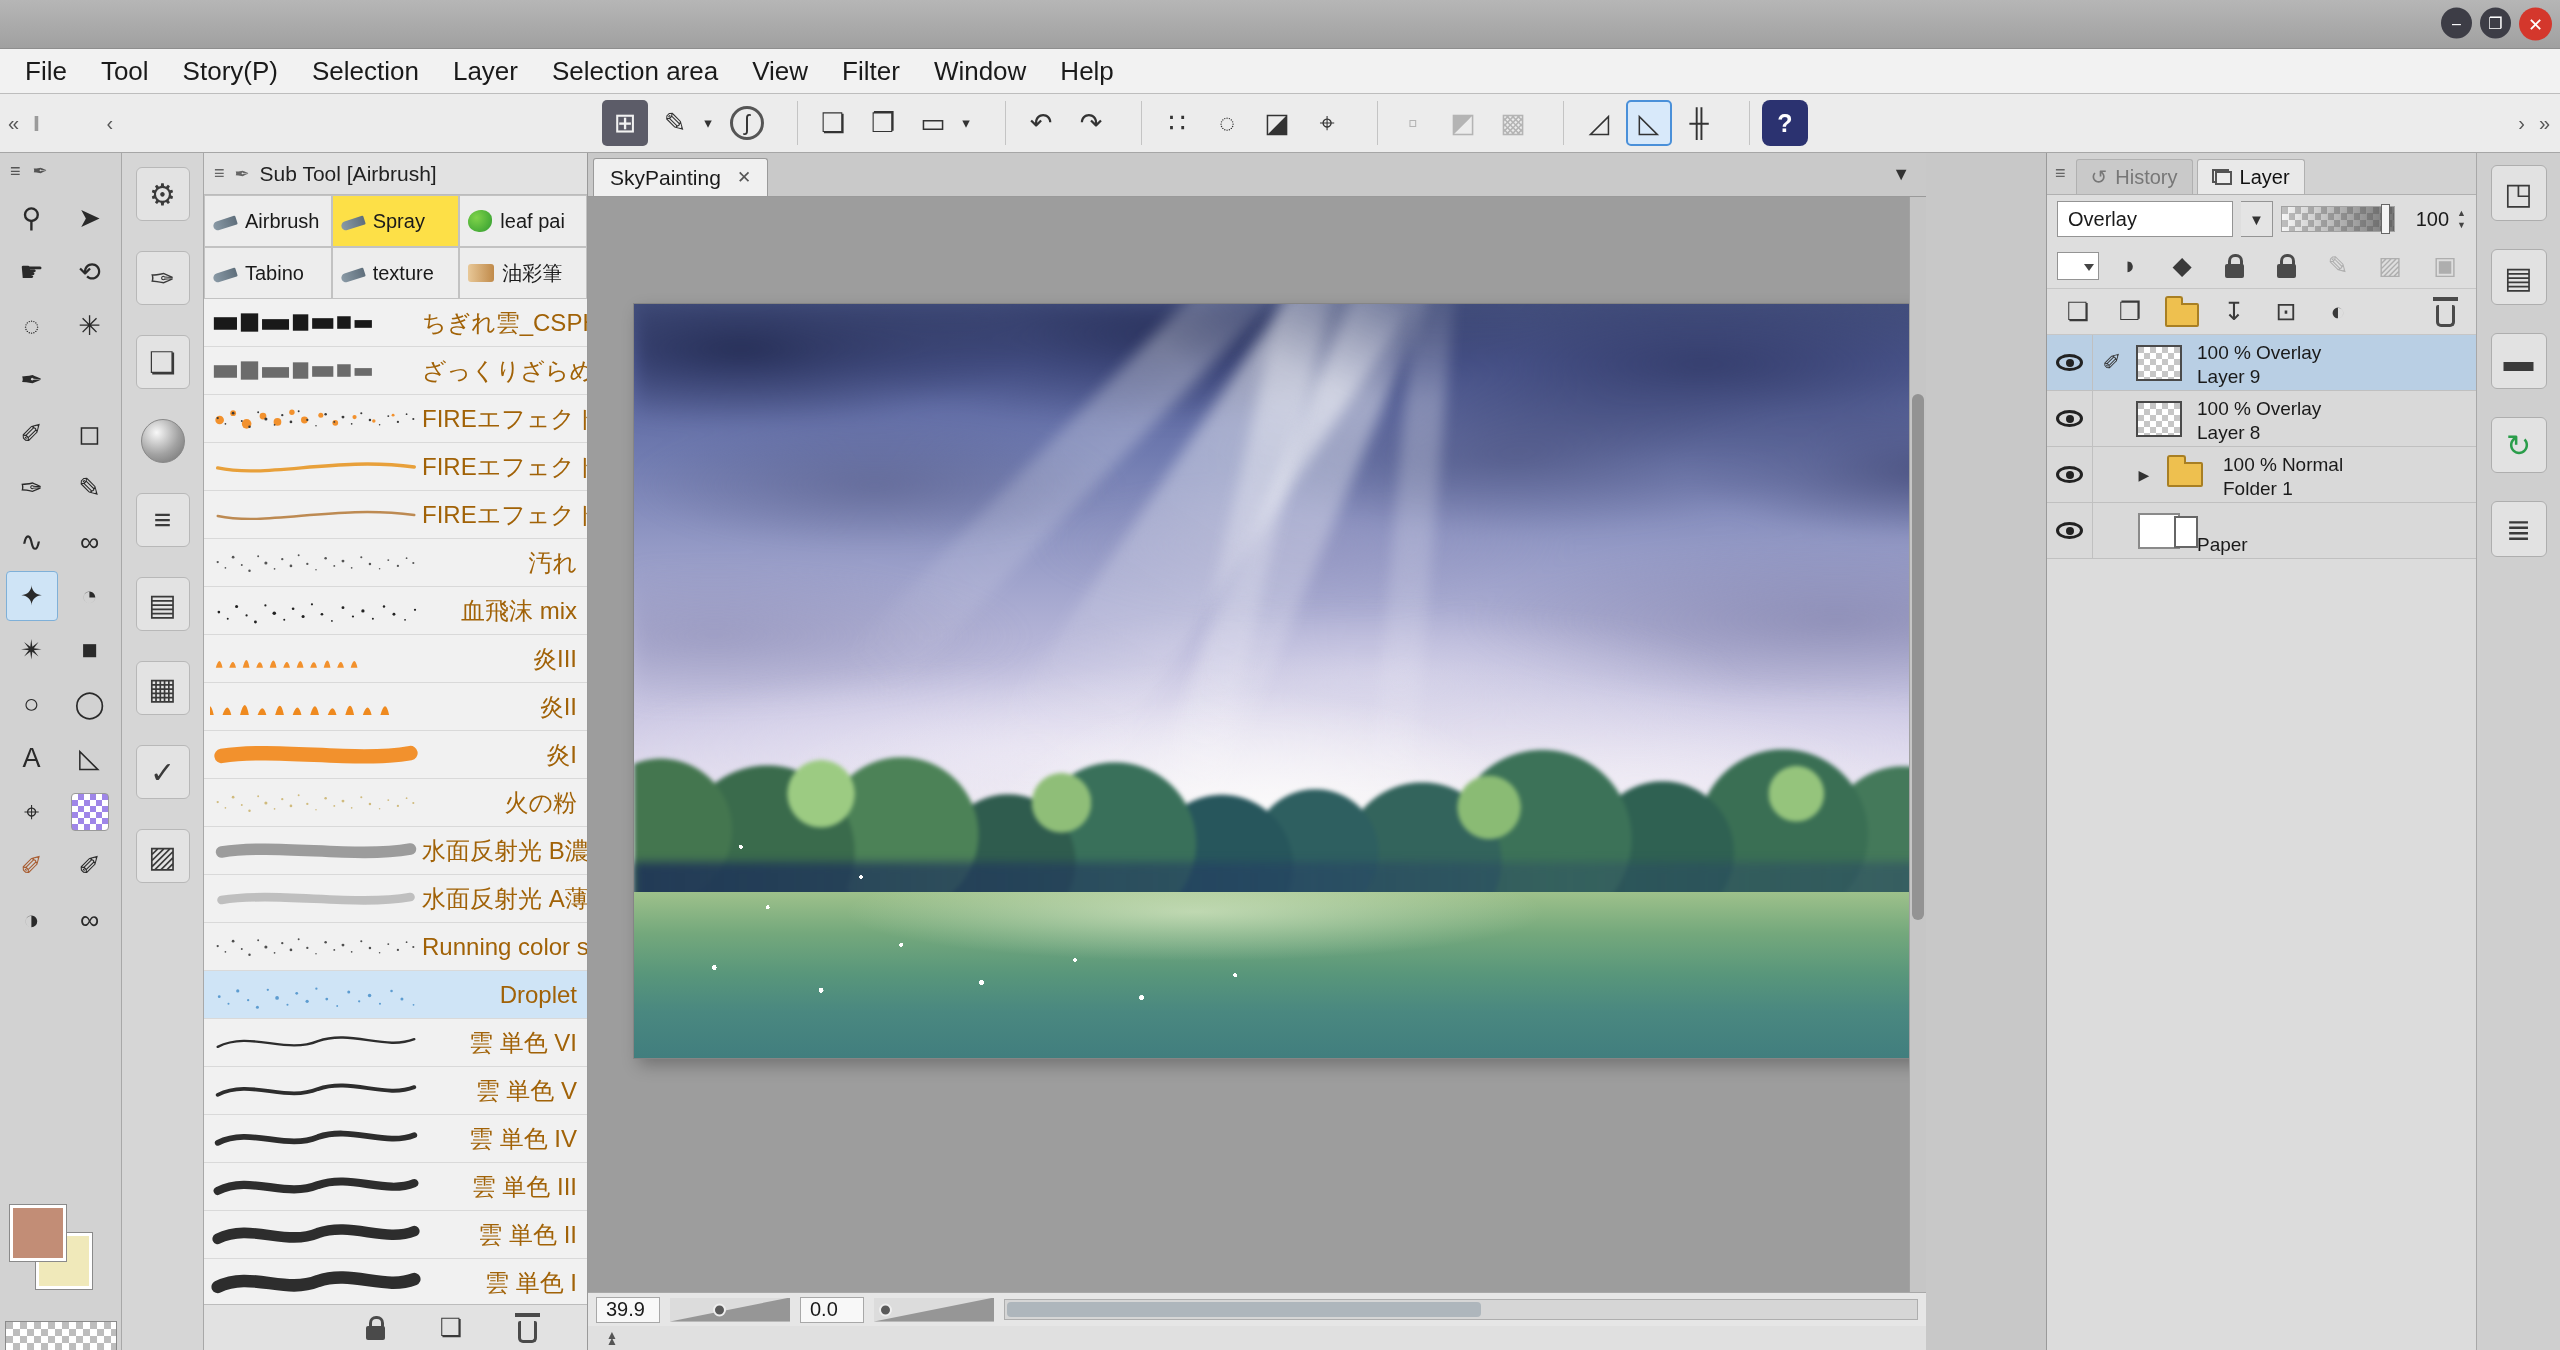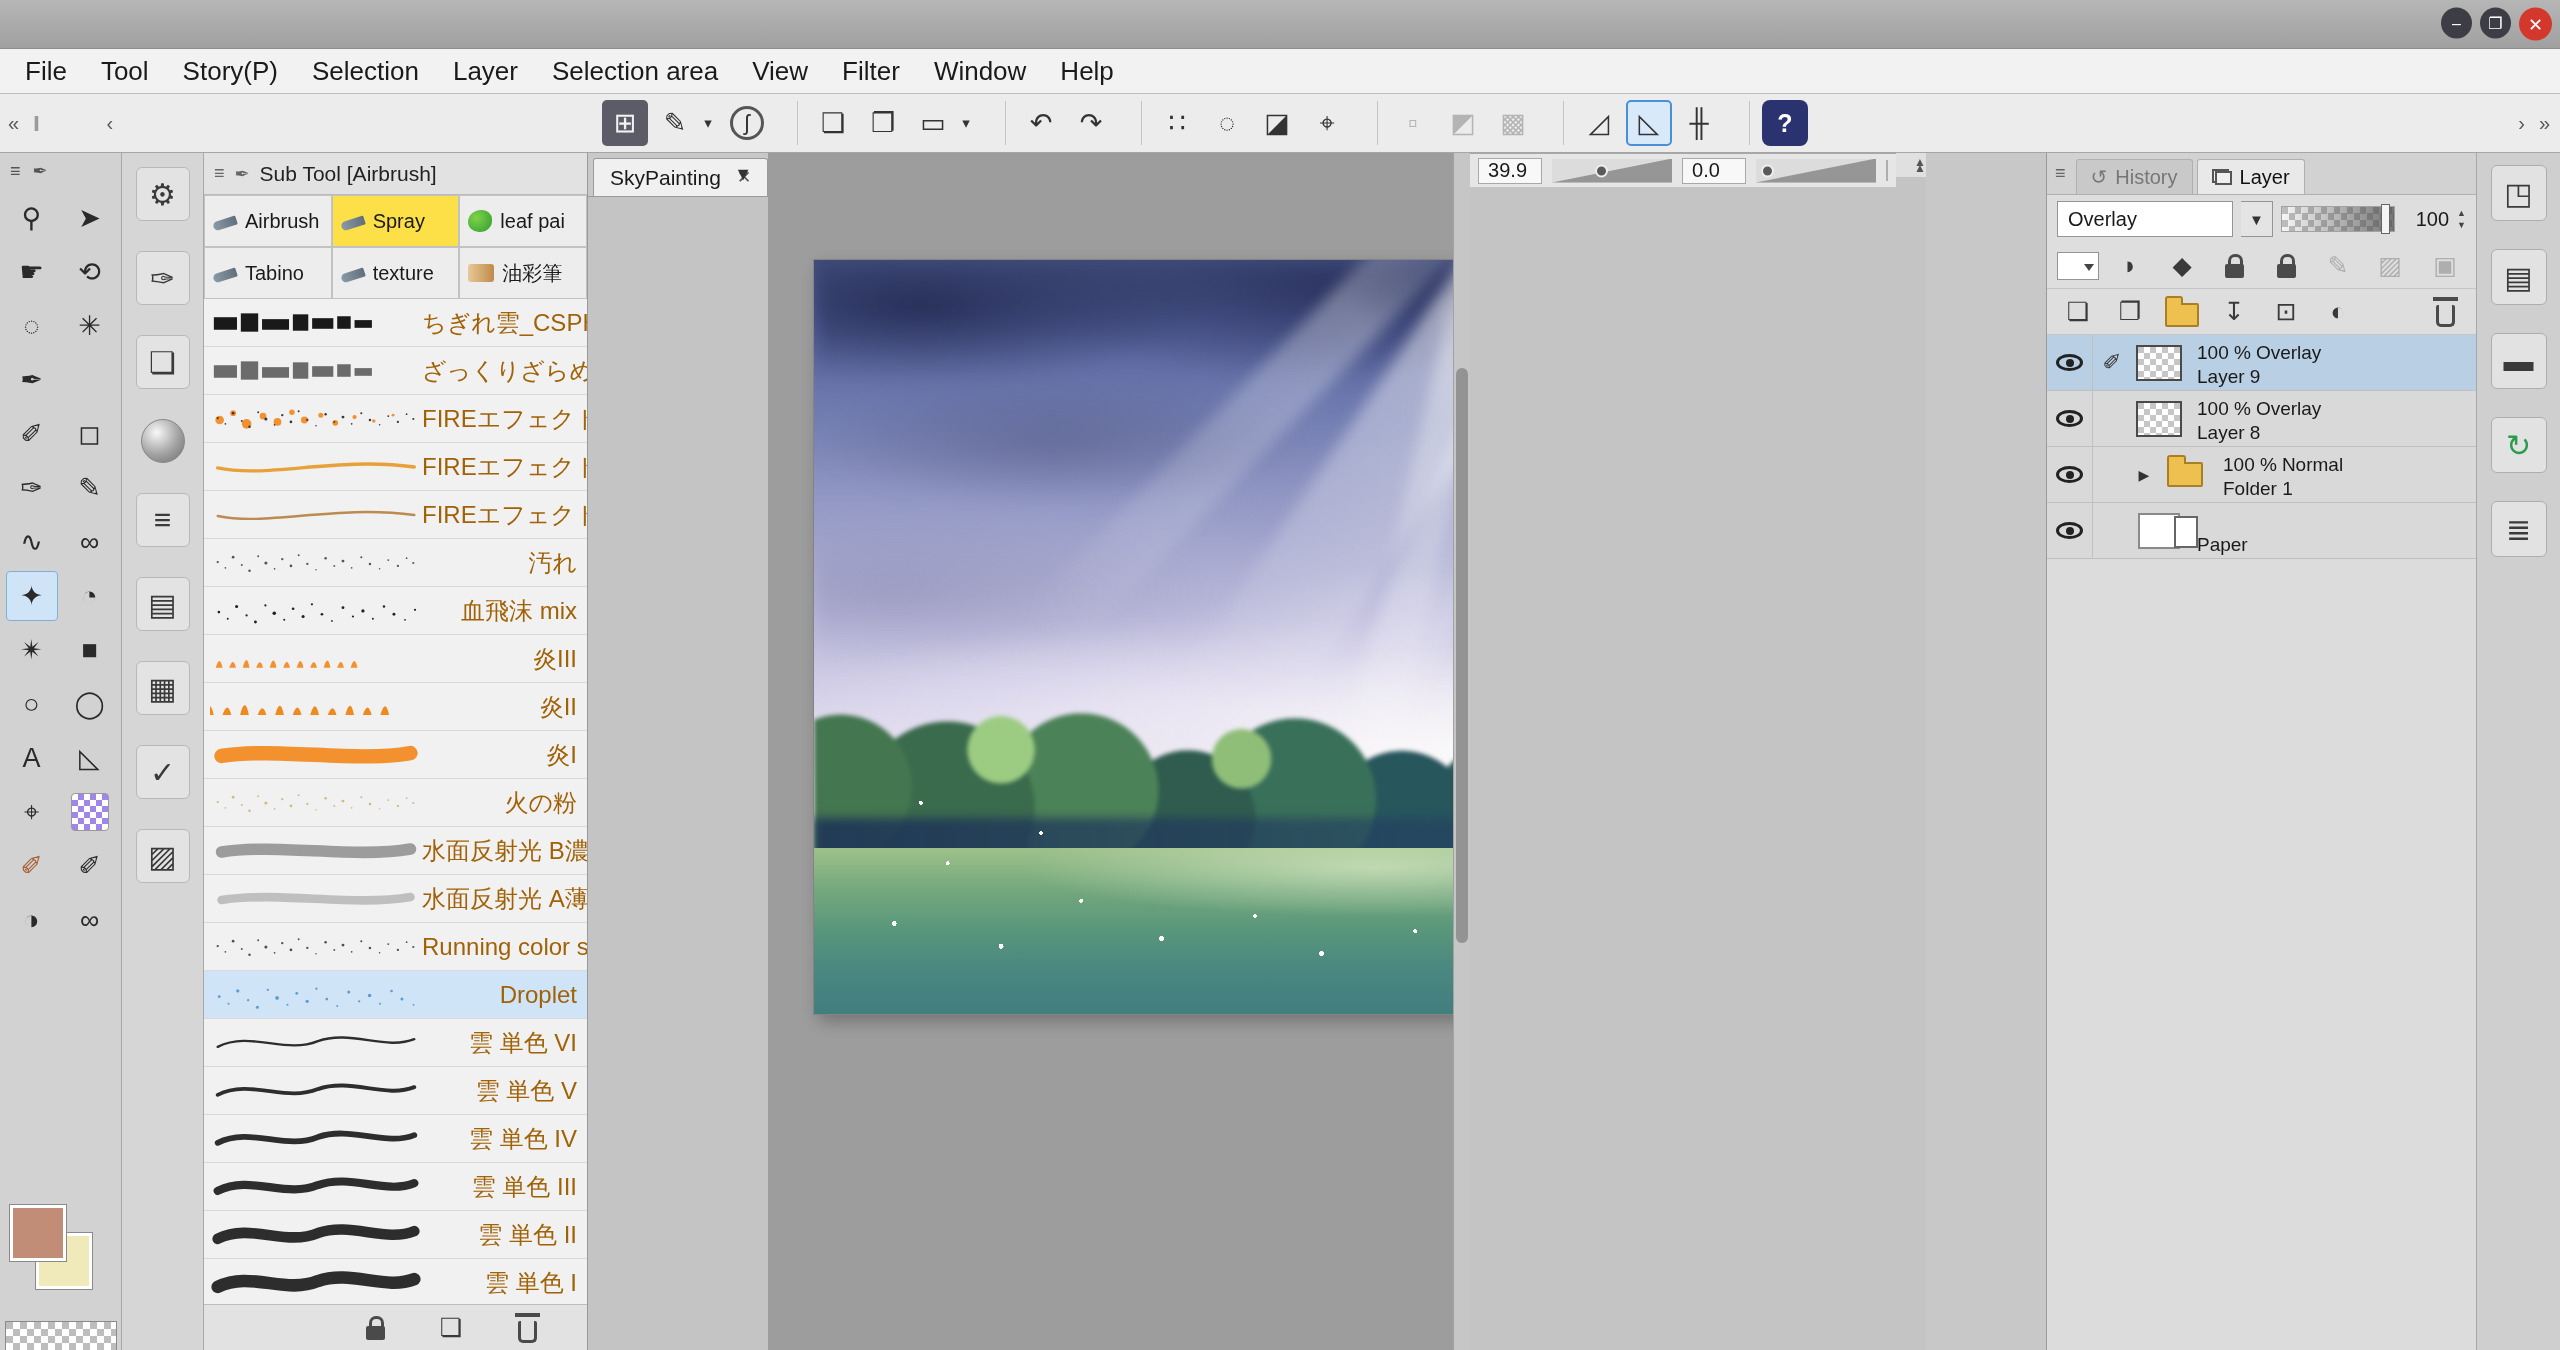--- a/index.html
+++ b/index.html
@@ -104,21 +104,21 @@
   .ico-lock{width:19px;height:14px;background:#4a4a4a;border-radius:2px;position:relative;margin-top:10px}
   .ico-lock::before{content:"";position:absolute;left:3px;top:-10px;width:9px;height:10px;border:3px solid #4a4a4a;border-bottom:none;border-radius:7px 7px 0 0}
   .ico-trash{width:19px;height:22px;border:3px solid #4a4a4a;border-top:none;border-radius:2px 2px 5px 5px;position:relative;margin-top:8px}
   .ico-trash::before{content:"";position:absolute;top:-8px;left:-6px;width:25px;height:4px;background:#4a4a4a}
   .ico-folder{width:34px;height:24px;background:#eec04f;border:2px solid #a87f23;border-radius:2px;position:relative;margin-top:6px}
   .ico-folder::before{content:"";position:absolute;top:-9px;left:-2px;width:14px;height:7px;background:#eec04f;border:2px solid #a87f23;border-bottom:none;border-radius:3px 3px 0 0}
   .ico-dd{width:42px;height:28px;background:#fff;border:1px solid #949494;position:relative}
   .ico-dd::after{content:"";position:absolute;right:4px;top:11px;border:5px solid transparent;border-top:7px solid #444}
 
   
-  .canvascol{position:absolute;left:588px;top:153px;width:1338px;bottom:0;display:flex;flex-direction:row;background:#c4c4c4}
+  .canvascol{position:absolute;left:588px;top:153px;width:1338px;bottom:0;display:flex;flex-direction:column;background:#c4c4c4}
   .doc-tabbar{height:44px;flex:none;background:#c9c9c9;border-bottom:1px solid #9a9a9a;display:flex;align-items:flex-end;position:relative}
   .doc-tab{height:38px;margin-left:5px;background:#f0f0f0;border:1px solid #9a9a9a;border-bottom:none;display:flex;align-items:center;gap:16px;padding:0 16px;font-size:21px;border-radius:3px 3px 0 0}
   .doc-tab .close{font-size:17px;color:#555}
   .tabbar-caret{position:absolute;right:16px;top:11px;font-size:18px;color:#333}
   .viewport{flex:1;position:relative;background:#9d9d9d;overflow:hidden}
   .vscroll{position:absolute;right:0;top:0;bottom:0;width:17px;background:#c6c6c6;border-left:1px solid #a2a2a2}
   .vthumb{position:absolute;left:2px;right:2px;top:18%;height:48%;background:#939393;border-radius:7px}
   .statusbar{height:34px;flex:none;background:#e6e6e6;border-top:1px solid #a8a8a8;display:flex;align-items:center;gap:10px;padding:0 8px}
   .val{font-size:20px;background:#f8f8f8;border:1px solid #a8a8a8;padding:0 9px;min-width:64px;height:26px;display:flex;align-items:center}
   .ramp{width:120px;height:24px;position:relative;background:#dcdcdc}

